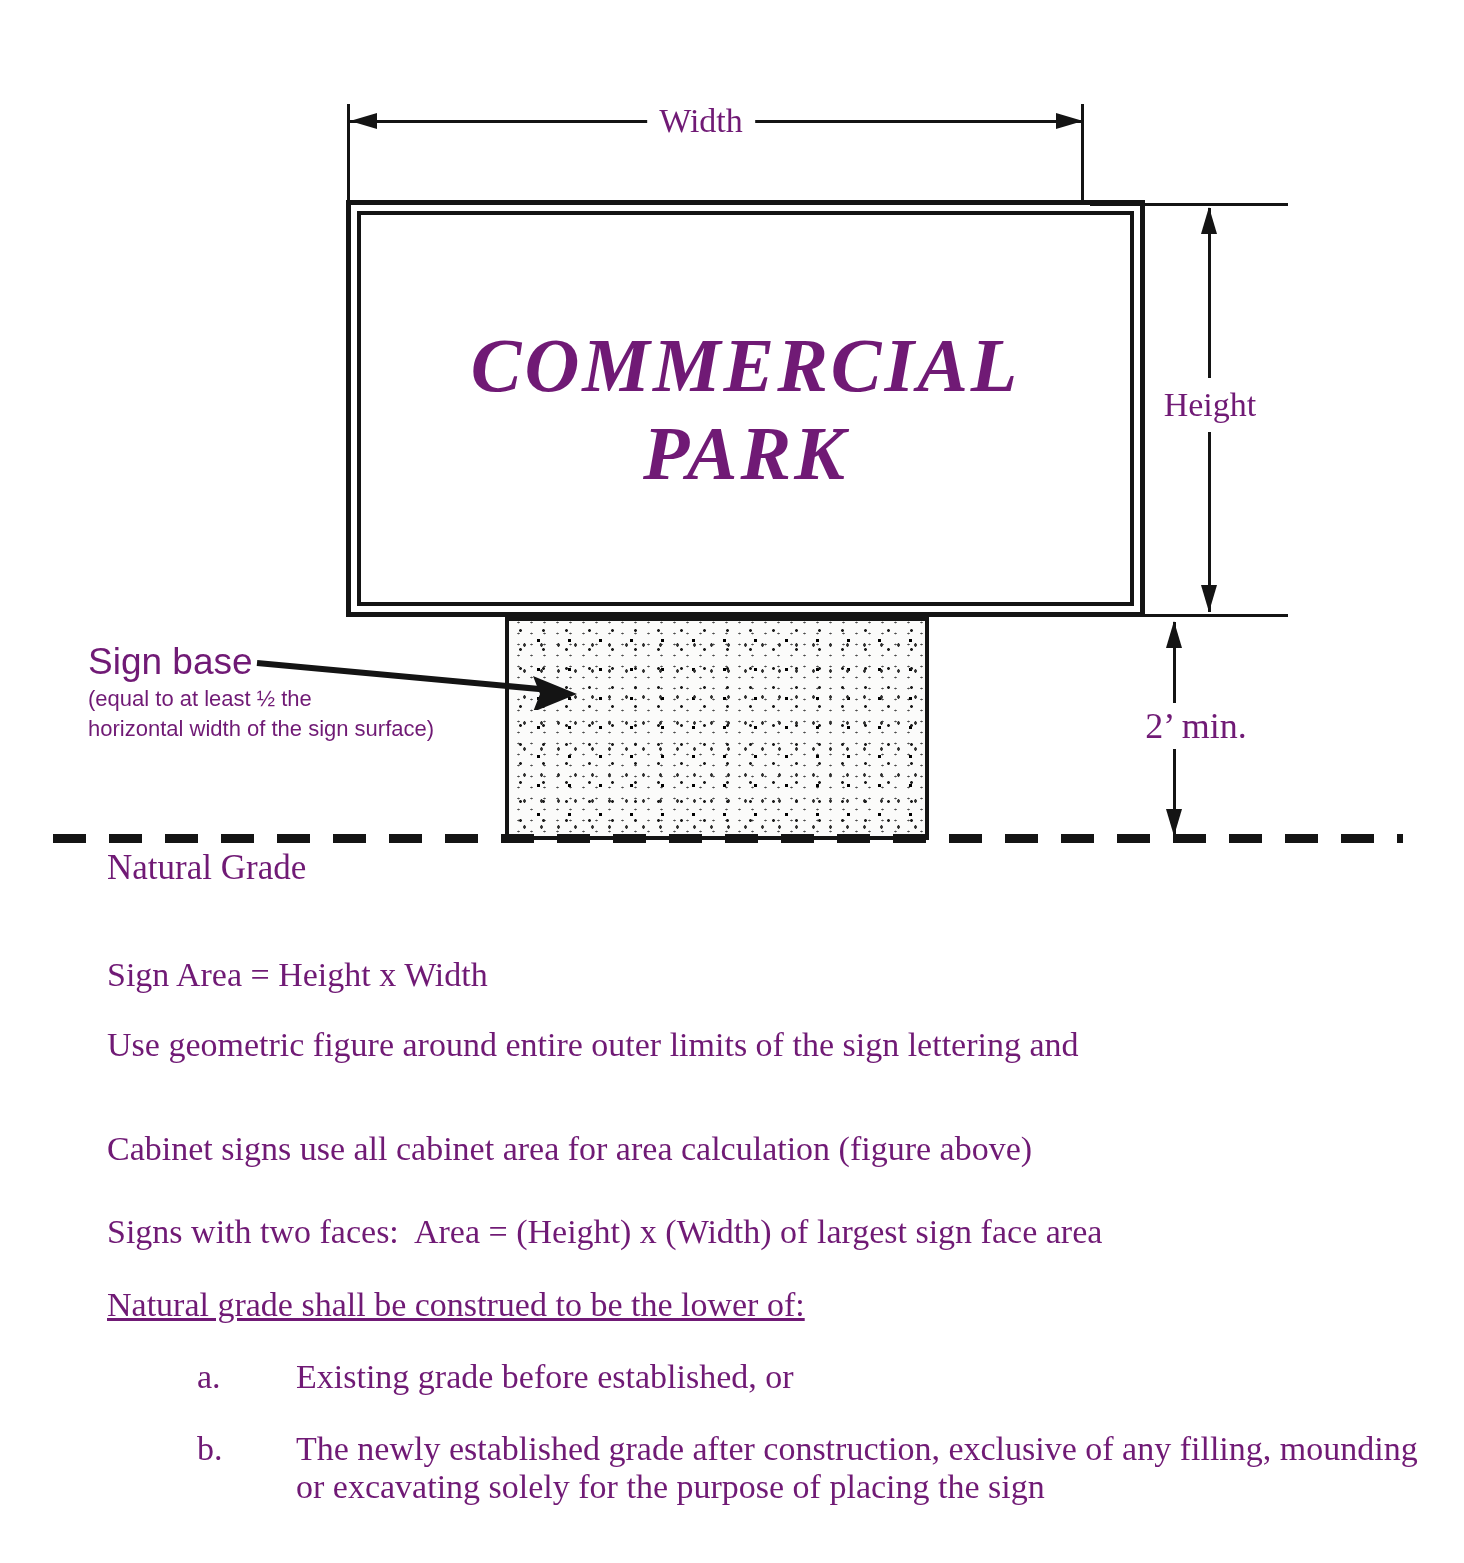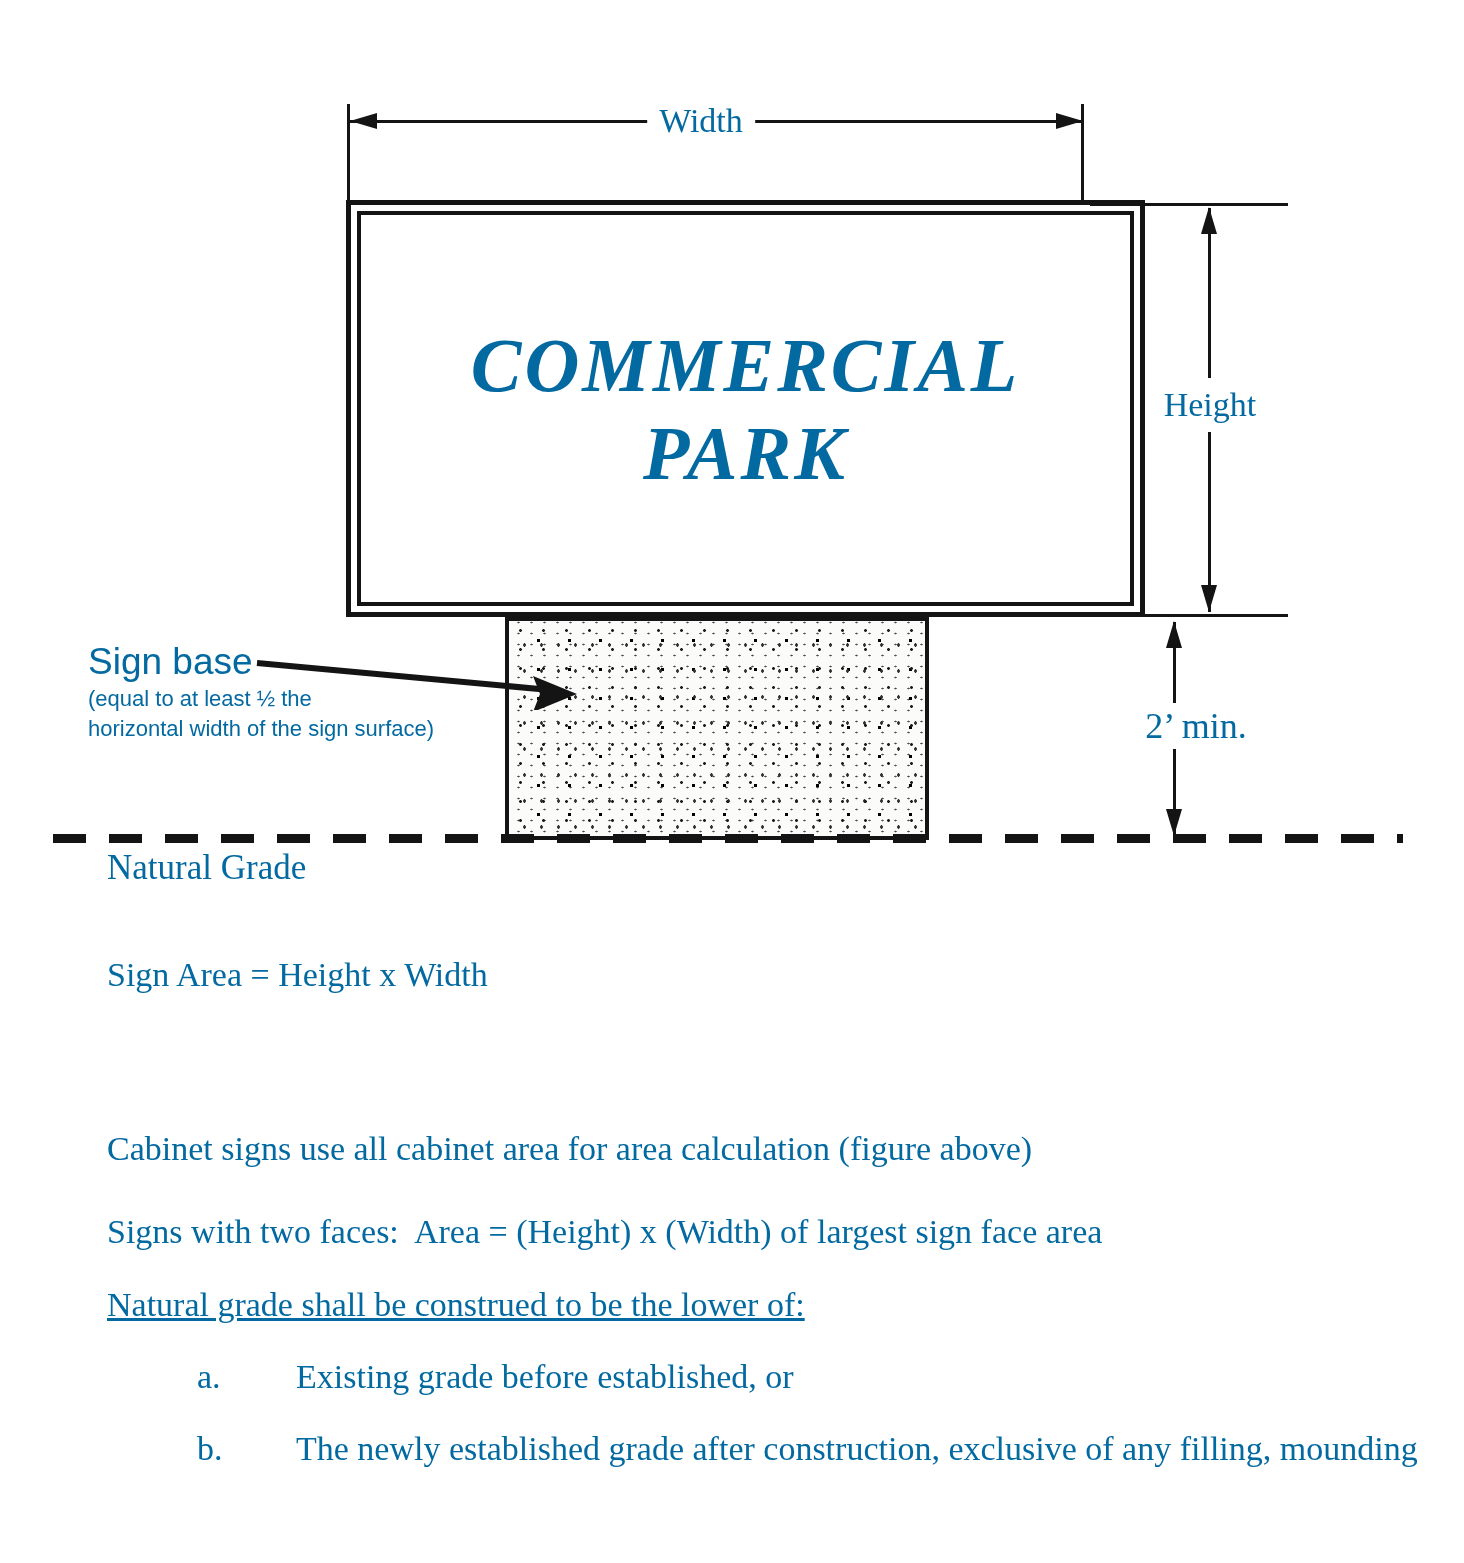--- a/index.html
+++ b/index.html
@@ -1,18 +1,18 @@
 <!DOCTYPE html>
 <html><head>
 <meta charset="utf-8">
 <style>
   html,body { margin:0; padding:0; background:#e8e8e8; }
   .page {
     position:relative; width:1464px; height:1563px; margin:0 auto;
-    background:#ffffff; color:#0369a1; overflow:hidden;
+    background:#ffffff; color:#701a75; overflow:hidden;
     font-family:"Liberation Serif", serif;
   }
   
   .hline { position:absolute; height:3px; background:#141414; }
   .vline { position:absolute; width:3px; background:#141414; }
   .tri { position:absolute; width:0; height:0; }
   .tri.left  { border-top:8px solid transparent; border-bottom:8px solid transparent; border-right:27px solid #141414; }
   .tri.right { border-top:8px solid transparent; border-bottom:8px solid transparent; border-left:27px solid #141414; }
   .tri.up    { border-left:8px solid transparent; border-right:8px solid transparent; border-bottom:27px solid #141414; }
   .tri.down  { border-left:8px solid transparent; border-right:8px solid transparent; border-top:27px solid #141414; }
@@ -100,26 +100,28 @@
   <div class="vline" style="left:1173px; top:622px; height:214px;"></div>
   <div class="tri up" style="left:1166px; top:621px;"></div>
   <div class="tri down" style="left:1166px; top:809px;"></div>
   <div class="dim-label" style="left:1196px; top:703px; font-size:36px; padding:2px 10px;">2’ min.</div>
 
   <div class="grade-line"></div>
   <div class="label-text" style="left:107px; top:848px;">Natural Grade</div>
 
   <div class="note" style="left:107px; top:956px;">Sign Area = Height x Width</div>
 
+  <div class="note" style="left:107px; top:1026px;">Use geometric figure around entire outer limits of the sign lettering and</div>
 
   <div class="note" style="left:107px; top:1130px;">Cabinet signs use all cabinet area for area calculation (figure above)</div>
 
   <div class="note" style="left:107px; top:1213px;">Signs with two faces:  Area = (Height) x (Width) of largest sign face area</div>
 
   <div class="note" style="left:107px; top:1286px;text-decoration:underline;">Natural grade shall be construed to be the lower of:</div>
 
   <div class="note" style="left:197px; top:1358px;">a.</div>
   <div class="note" style="left:296px; top:1358px;">Existing grade before established, or</div>
 
   <div class="note" style="left:197px; top:1430px;">b.</div>
   <div class="note" style="left:296px; top:1430px;">The newly established grade after construction, exclusive of any filling, mounding</div>
+  <div class="note" style="left:296px; top:1468px;">or excavating solely for the purpose of placing the sign</div>
 
 </div>
 
 </body></html>

